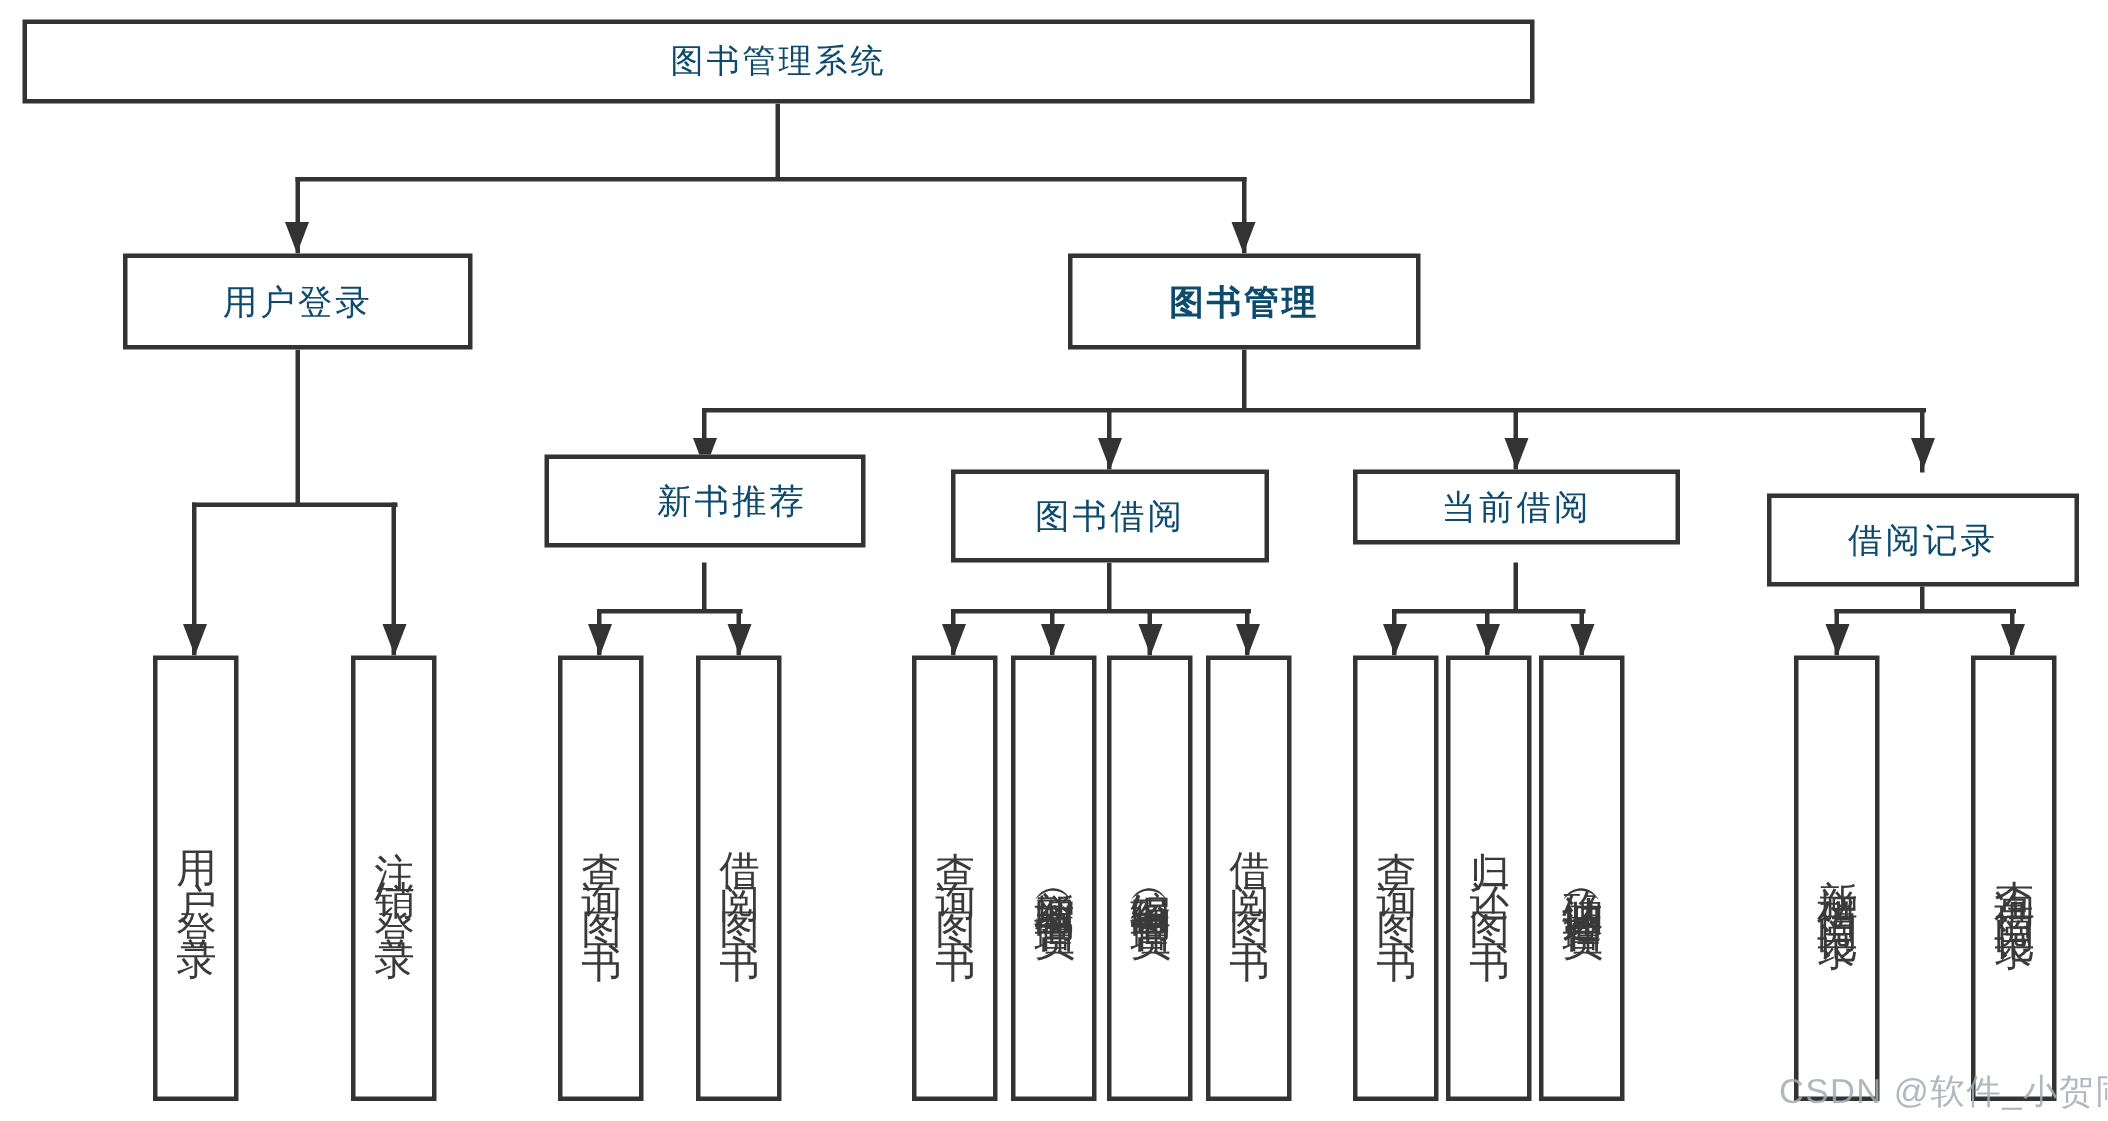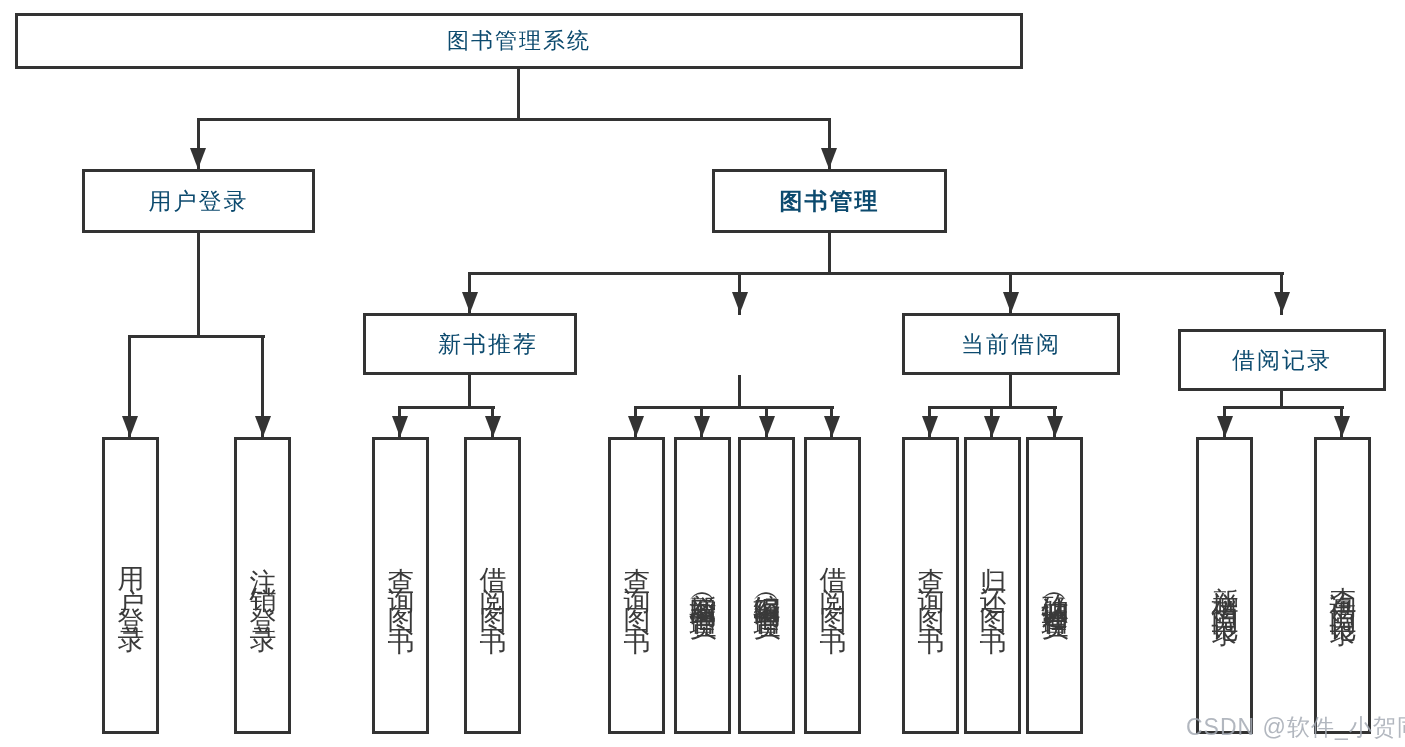--- a/index.html
+++ b/index.html
@@ -20,23 +20,23 @@
     align-items: center;
     justify-content: center;
     font-size: 23px;
     color: #0c4a6e;
     letter-spacing: 2px;
     z-index: 2;
   }
   .root { left:15px;  top:13px;  width:1008px; height:56px; font-size:22px; }
   .l2a  { left:82px;  top:169px; width:233px;  height:64px; }
   .l2b  { left:712px; top:169px; width:235px;  height:64px;font-weight:bold; }
-  .l3a  { left:363px; top:313px; width:214px;  height:62px;padding-left:36px; }
+  .l3a  { left:363px; top:303px; width:214px;  height:62px;padding-left:36px; }
   .l3b  { left:634px; top:313px; width:212px;  height:62px; }
-  .l3c  { left:902px; top:313px; width:218px;  height:62px; }
+  .l3c  { left:902px; top:313px; width:218px;  height:50px; }
   .l3d  { left:1178px;top:329px; width:208px;  height:62px; }
   .leaf {
     position: absolute;
     top: 437px;
     width: 57px;
     height: 297px;
     box-sizing: border-box;
     border: 3px solid #333333;
     background: #ffffff;
     writing-mode: vertical-rl;
@@ -77,20 +77,21 @@
 <body>
 
 <div class="canvas" id="canvas">
 
   <div class="hbox root">图书管理系统</div>
 
   <div class="hbox l2a">用户登录</div>
   <div class="hbox l2b">图书管理</div>
 
   <div class="hbox l3a">新书推荐</div>
+  <div class="hbox l3b">图书借阅</div>
   <div class="hbox l3c">当前借阅</div>
   <div class="hbox l3d">借阅记录</div>
 
   <div class="leaf ls-wide" style="left:102px">用户登录</div>
   <div class="leaf ls-wide" style="left:234px">注销登录</div>
   <div class="leaf ls-wide" style="left:372px">查询图书</div>
   <div class="leaf ls-wide" style="left:464px">借阅图书</div>
   <div class="leaf ls-wide" style="left:608px">查询图书</div>
   <div class="leaf ls-tight" style="left:674px">新增图书（管理员）</div>
   <div class="leaf ls-tight" style="left:738px">编辑图书（管理员）</div>

